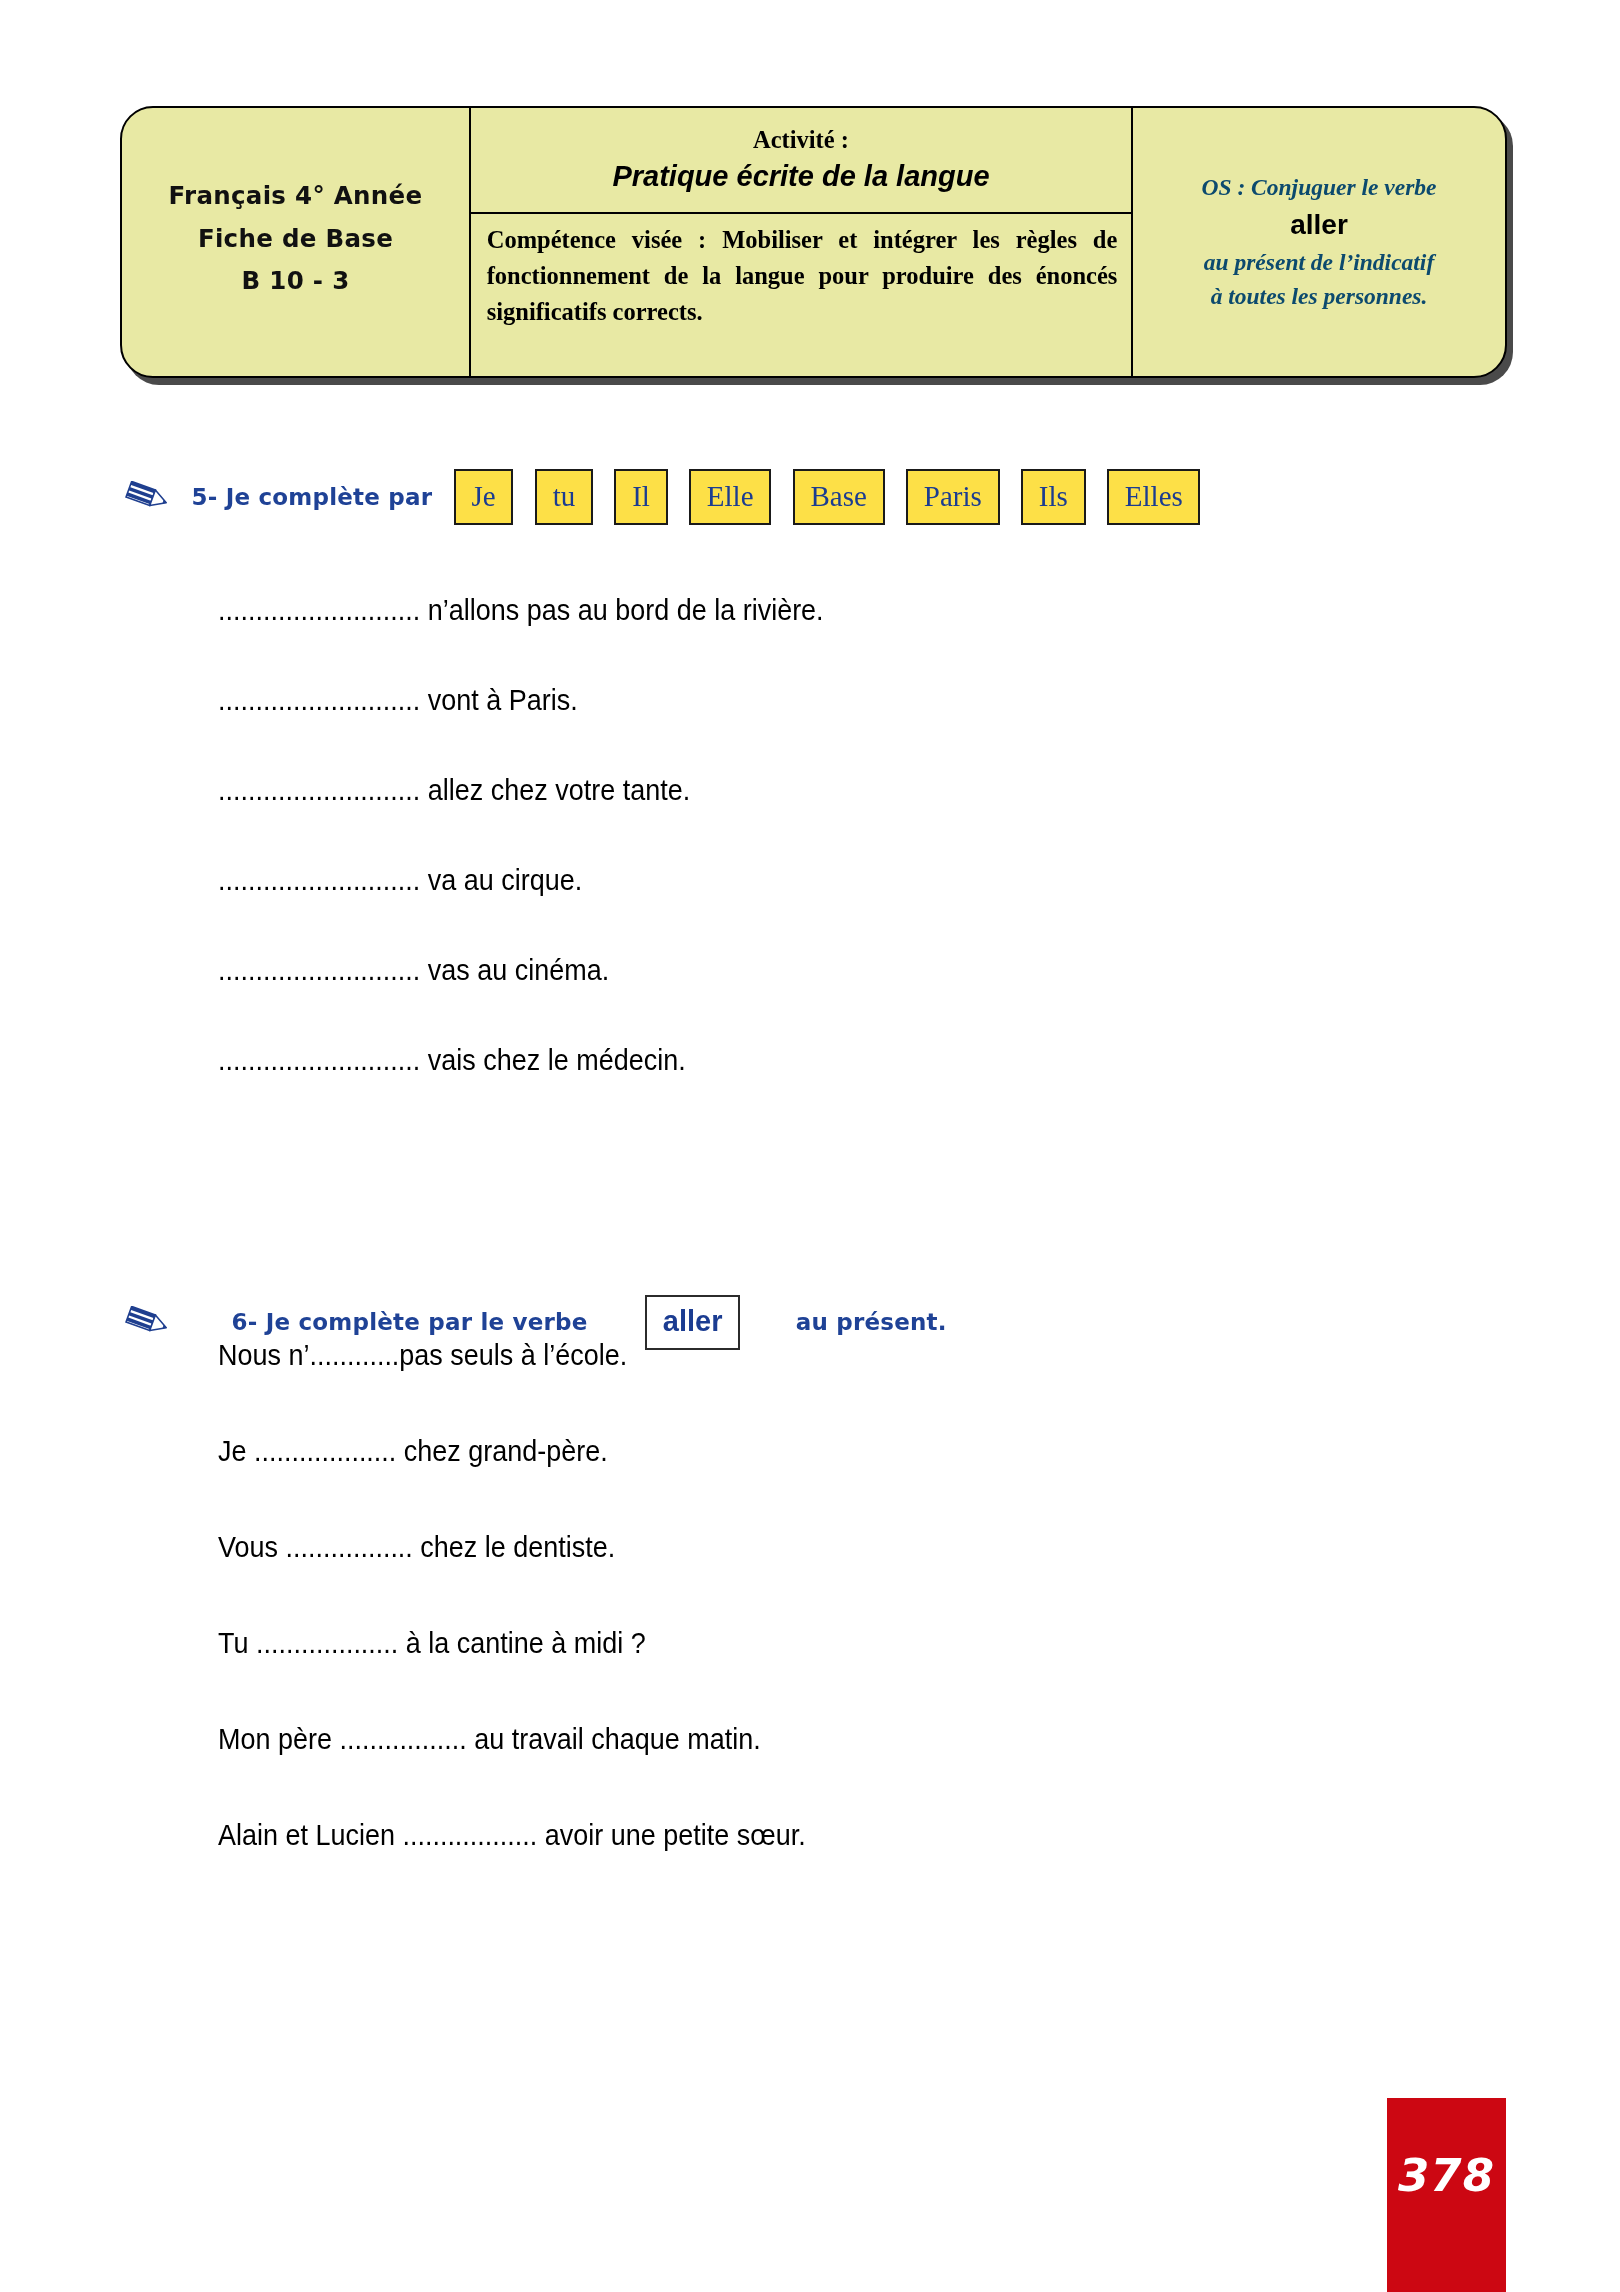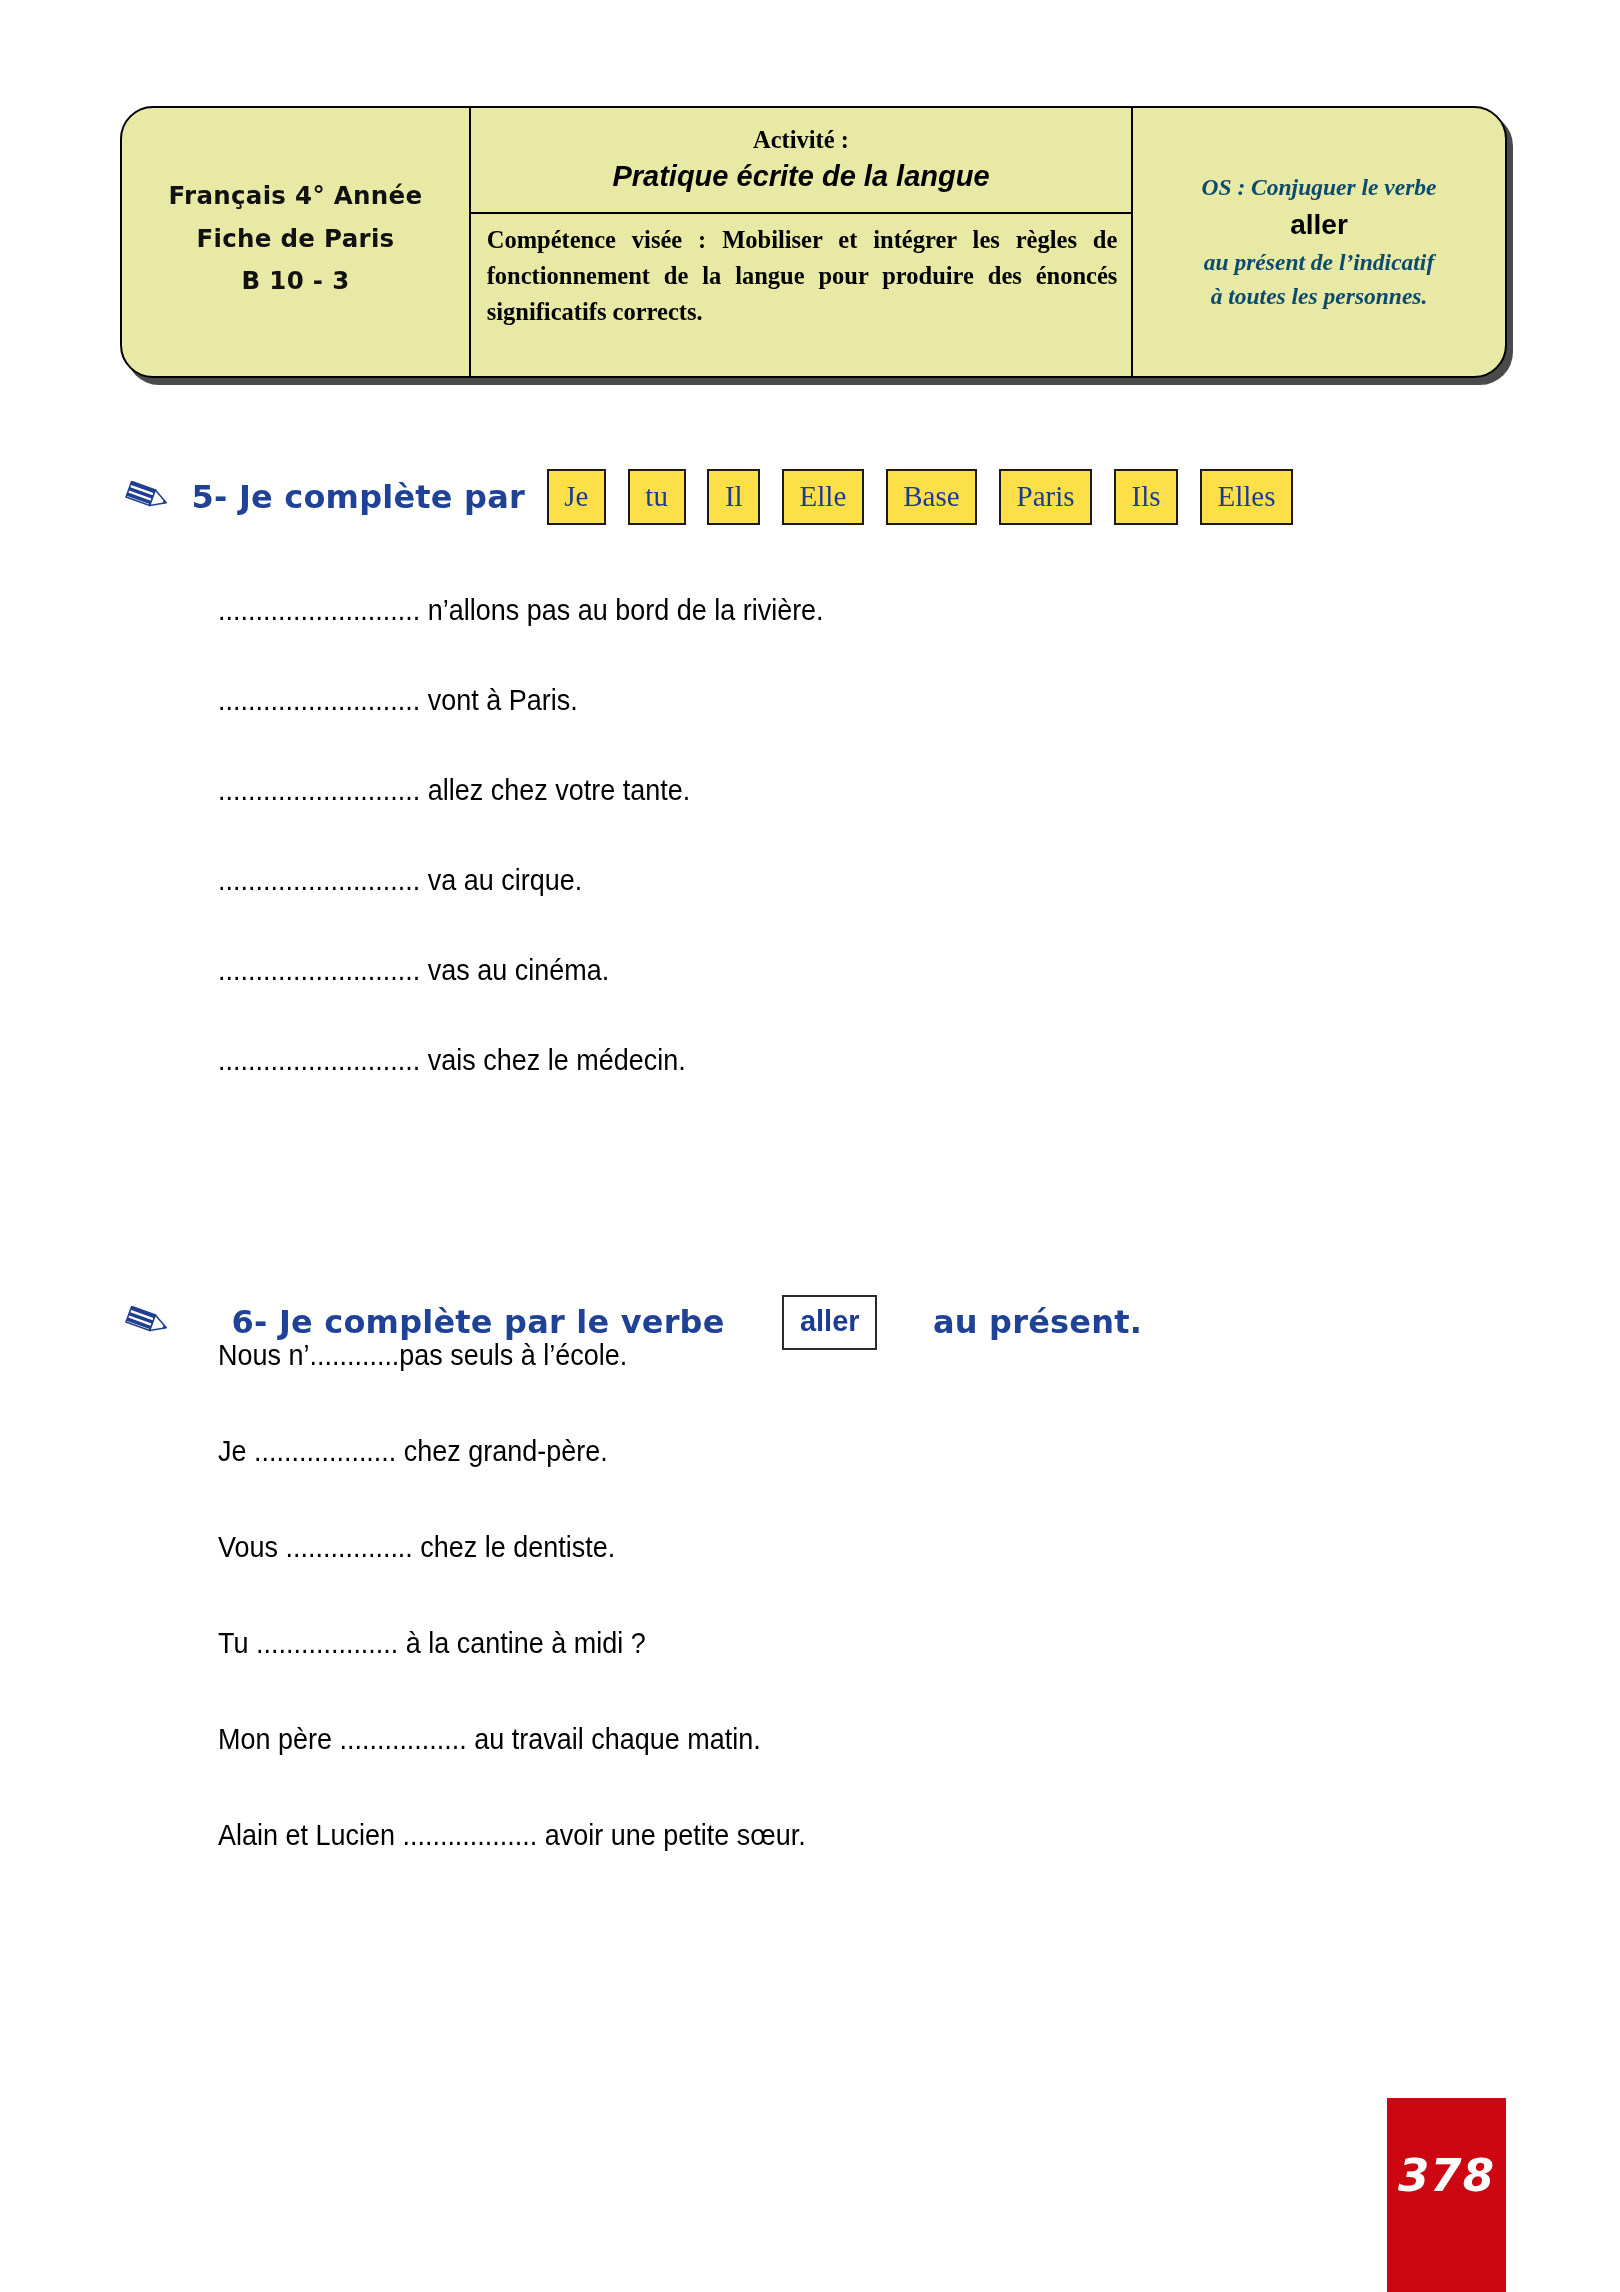--- a/index.html
+++ b/index.html
@@ -148,21 +148,21 @@
   }
   .pencil-icon {
     width: 45px;
     height: 33px;
     flex: none;
     margin-right: 21.6px;
   }
   .head-text {
     font-family: "DejaVu Sans", sans-serif;
     font-weight: bold;
-    font-size: 32px;
+    font-size: 23px;
     color: #1f4296;
     white-space: nowrap;
     letter-spacing: 0.2px;
   }
 
   
   .chip-row {
     display: flex;
     align-items: center;
   }
@@ -233,21 +233,21 @@
 </style>
 </head>
 <body>
 
 <div class="header-wrap">
   <div class="header-shadow"></div>
   <div class="header-table">
 
     <div class="hdr-col-left">
       <div>Français 4° Année</div>
-      <div>Fiche de Paris</div>
+      <div>Fiche de Base</div>
       <div>B 10 - 3</div>
     </div>
 
     <div class="hdr-col-mid">
       <div class="hdr-activity">
         <div class="hdr-activity-label">Activité  :</div>
         <div class="hdr-activity-title">Pratique écrite de la langue</div>
       </div>
       <div class="hdr-competence">Compétence visée : Mobiliser et intégrer les règles de fonctionnement de la langue pour produire des énoncés significatifs corrects.</div>
     </div>

